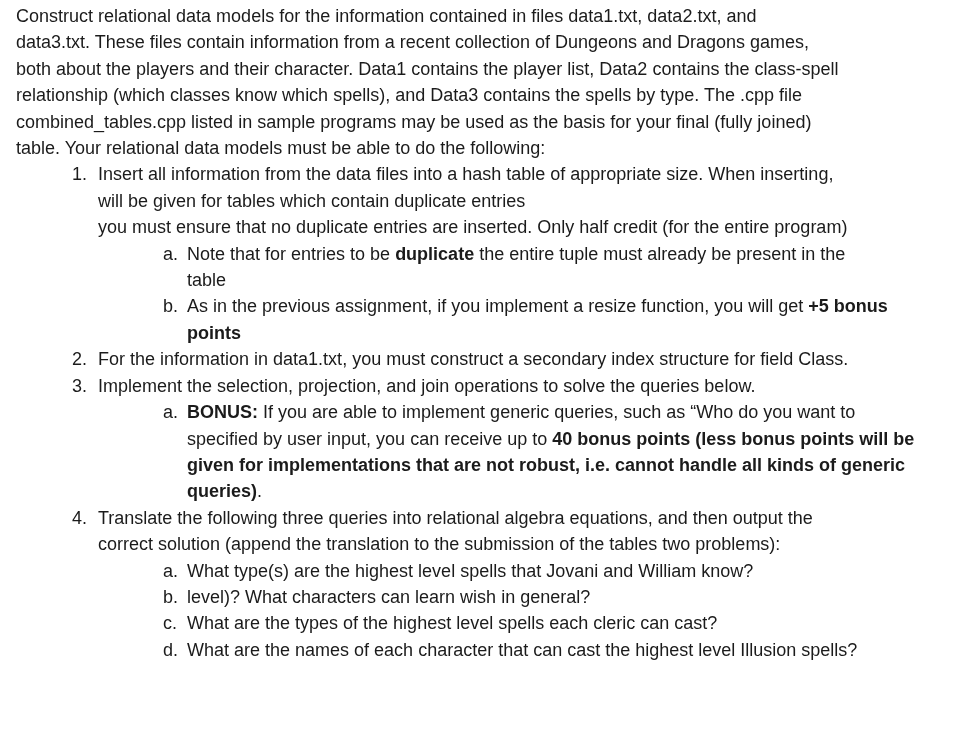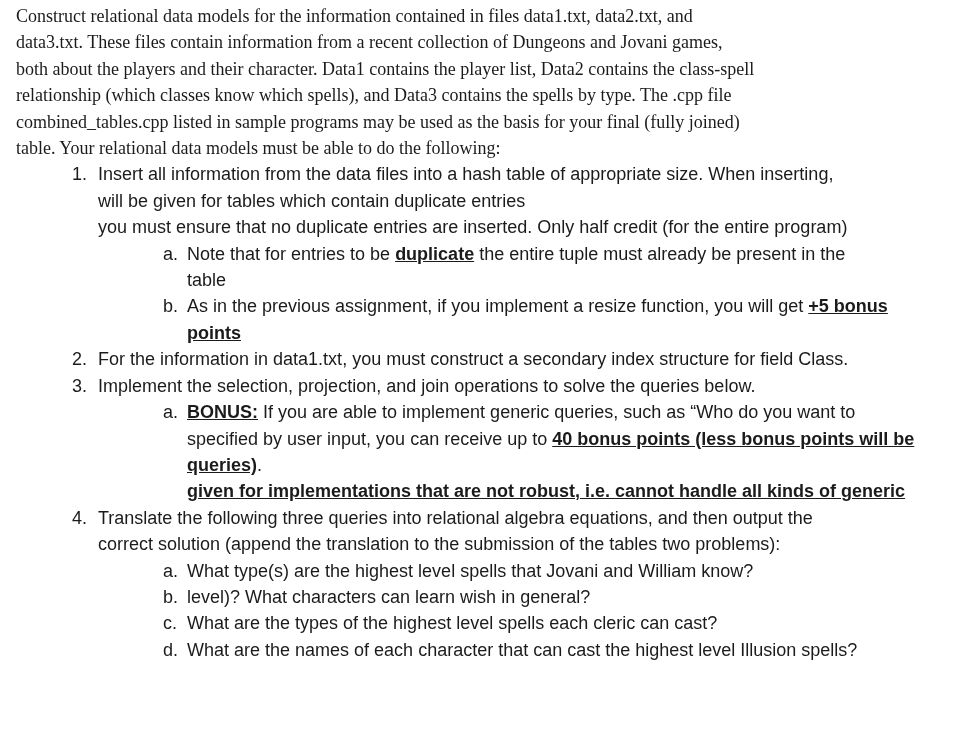--- a/index.html
+++ b/index.html
@@ -8,37 +8,37 @@
     height: 732px;
     background: #ffffff;
     font-family: "Liberation Sans", "DejaVu Sans", sans-serif;
     font-size: 18px;
     line-height: 26.4px;
     color: #1b1b1b;
     overflow: hidden;
   }
   .page { position: relative; padding-top: 3px; }
   .block { position: relative; }
-  .block.p   { padding-left: 16px; font-family: Liberation Serif, serif; }
+  .block.p   { padding-left: 16px; }
   .block.li1 { padding-left: 98px; }
   .block.li2 { padding-left: 187px; }
   .marker { position: absolute; top: 0; }
   .li1 > .marker { left: 72px; }
   .li2 > .marker { left: 163px; }
   .line { white-space: pre; }
-  .b { font-weight: 700; text-decoration: underline; }
+  .b { font-weight: 700; }
 </style>
 </head>
 <body>
 
 <div class="page">
   <div id="doc">
       <div class="block p">
         <div class="line"><span>Construct relational data models for the information contained in files data1.txt, data2.txt, and</span></div>
-        <div class="line"><span>data3.txt. These files contain information from a recent collection of Dungeons and Jovani games,</span></div>
+        <div class="line"><span>data3.txt. These files contain information from a recent collection of Dungeons and Dragons games,</span></div>
         <div class="line"><span>both about the players and their character. Data1 contains the player list, Data2 contains the class-spell</span></div>
         <div class="line"><span>relationship (which classes know which spells), and Data3 contains the spells by type. The .cpp file</span></div>
         <div class="line"><span>combined_tables.cpp listed in sample programs may be used as the basis for your final (fully joined)</span></div>
         <div class="line"><span>table. Your relational data models must be able to do the following:</span></div>
       </div>
       <div class="block li1">
         <span class="marker">1.</span>
         <div class="line"><span>Insert all information from the data files into a hash table of appropriate size. When inserting,</span></div>
         <div class="line"><span>will be given for tables which contain duplicate entries</span></div>
         <div class="line"><span>you must ensure that no duplicate entries are inserted. Only half credit (for the entire program)</span></div>
@@ -58,22 +58,22 @@
         <div class="line"><span>For the information in data1.txt, you must construct a secondary index structure for field Class.</span></div>
       </div>
       <div class="block li1">
         <span class="marker">3.</span>
         <div class="line"><span>Implement the selection, projection, and join operations to solve the queries below.</span></div>
       </div>
       <div class="block li2">
         <span class="marker">a.</span>
         <div class="line"><span class="b">BONUS:</span><span> If you are able to implement generic queries, such as “Who do you want to</span></div>
         <div class="line"><span>specified by user input, you can receive up to </span><span class="b">40 bonus points (less bonus points will be</span></div>
+        <div class="line"><span class="b">given for implementations that are not robust, i.e. cannot handle all kinds of generic</span></div>
         <div class="line"><span class="b">queries)</span><span>.</span></div>
-        <div class="line"><span class="b">given for implementations that are not robust, i.e. cannot handle all kinds of generic</span></div>
       </div>
       <div class="block li1">
         <span class="marker">4.</span>
         <div class="line"><span>Translate the following three queries into relational algebra equations, and then output the</span></div>
         <div class="line"><span>correct solution (append the translation to the submission of the tables two problems):</span></div>
       </div>
       <div class="block li2">
         <span class="marker">a.</span>
         <div class="line"><span>What type(s) are the highest level spells that Jovani and William know?</span></div>
       </div>

